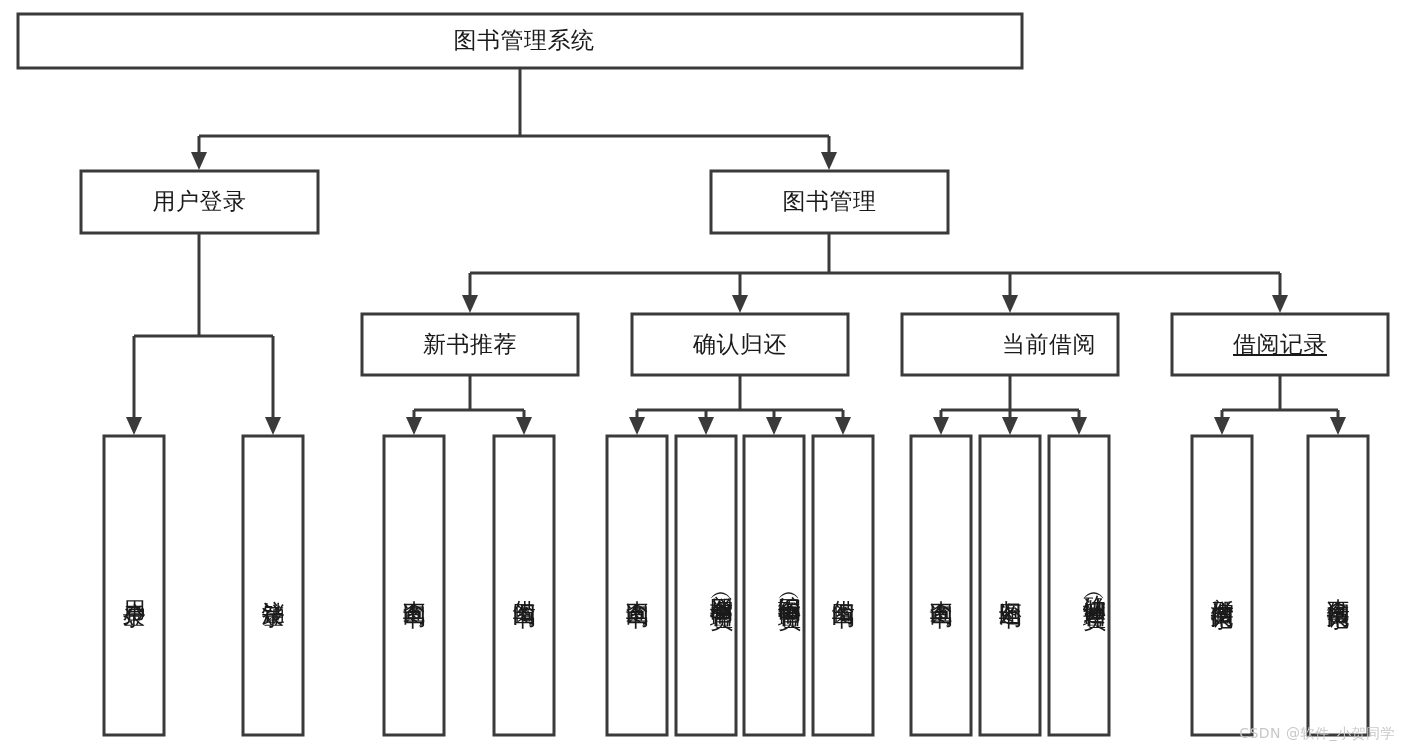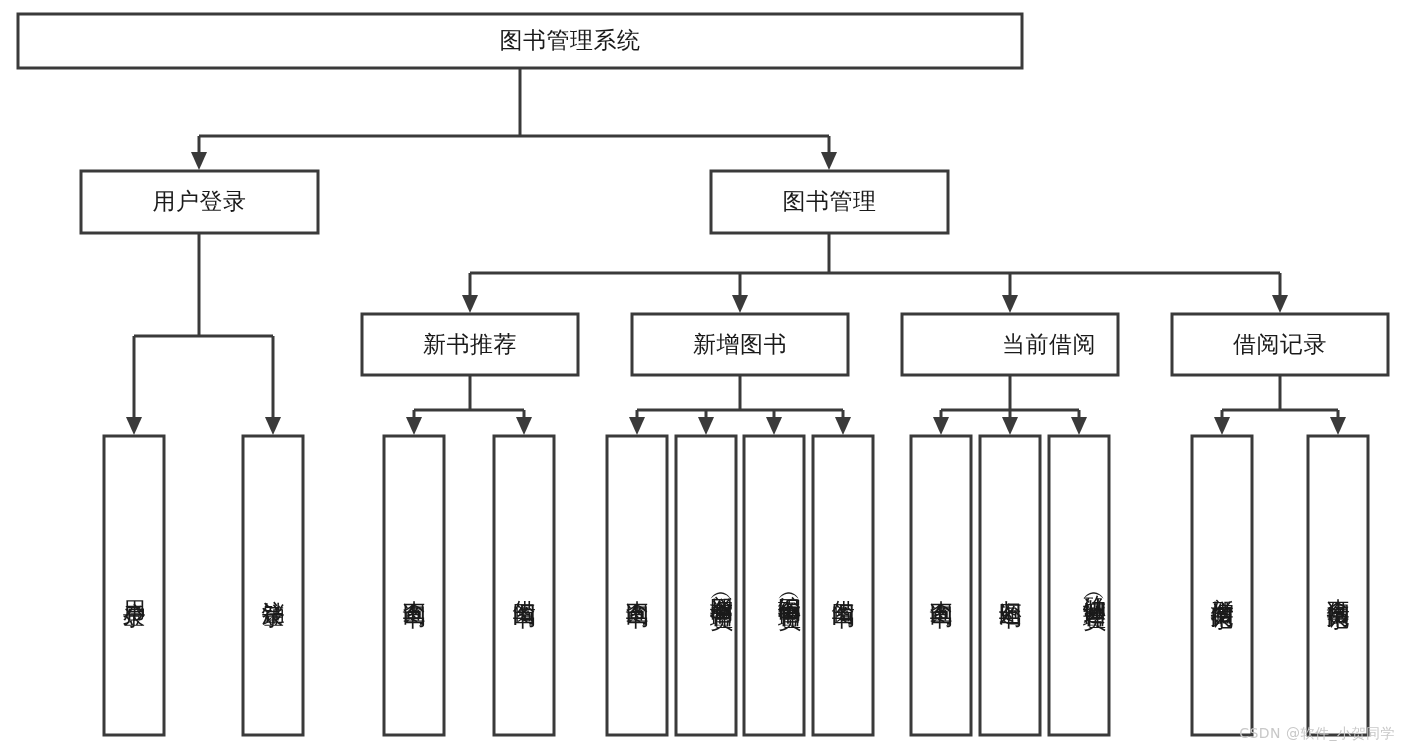--- a/index.html
+++ b/index.html
@@ -174,29 +174,29 @@
     <rect class="node-box" x="813" y="436" width="60" height="299"></rect>
 
     <rect class="node-box" x="911" y="436" width="60" height="299"></rect>
     <rect class="node-box" x="980" y="436" width="60" height="299"></rect>
     <rect class="node-box" x="1049" y="436" width="60" height="299"></rect>
 
     <rect class="node-box" x="1192" y="436" width="60" height="299"></rect>
     <rect class="node-box" x="1308" y="436" width="60" height="299"></rect>
   </svg>
 
-  <div class="node-label-h" style="left:18px; top:14px; width:1012px; height:54px;padding-left:46px;">图书管理系统</div>
+  <div class="node-label-h" style="left:18px; top:14px; width:1012px; height:54px;">图书管理系统</div>
 
   <div class="node-label-h" style="left:81px; top:171px; width:237px; height:62px;">用户登录</div>
   <div class="node-label-h" style="left:362px; top:314px; width:216px; height:61px;">新书推荐</div>
 
   <div class="node-label-h" style="left:711px; top:171px; width:237px; height:62px;">图书管理</div>
-  <div class="node-label-h" style="left:632px; top:314px; width:216px; height:61px;">新增图书</div>
+  <div class="node-label-h" style="left:632px; top:314px; width:216px; height:61px;">确认归还</div>
   <div class="node-label-h" style="left:902px; top:314px; width:216px; height:61px;padding-left:39px;">当前借阅</div>
-  <div class="node-label-h" style="left:1172px; top:314px; width:216px; height:61px;">借阅记录</div>
+  <div class="node-label-h" style="left:1172px; top:314px; width:216px; height:61px;text-decoration:underline;">借阅记录</div>
 
   <div class="node-label-v" style="left:104px; top:436px; width:60px; height:299px;">用户登录</div>
   <div class="node-label-v" style="left:243px; top:436px; width:60px; height:299px;">注销登录</div>
 
   <div class="node-label-v" style="left:384px; top:436px; width:60px; height:299px;">查询图书</div>
   <div class="node-label-v" style="left:494px; top:436px; width:60px; height:299px;">借阅图书</div>
 
   <div class="node-label-v" style="left:607px; top:436px; width:60px; height:299px;">查询图书</div>
   <div class="node-label-v" style="left:676px; top:436px; width:60px; height:299px; align-items:flex-start;">新增图书（管理员）</div>
   <div class="node-label-v" style="left:744px; top:436px; width:60px; height:299px; align-items:flex-start;">编辑图书（管理员）</div>

